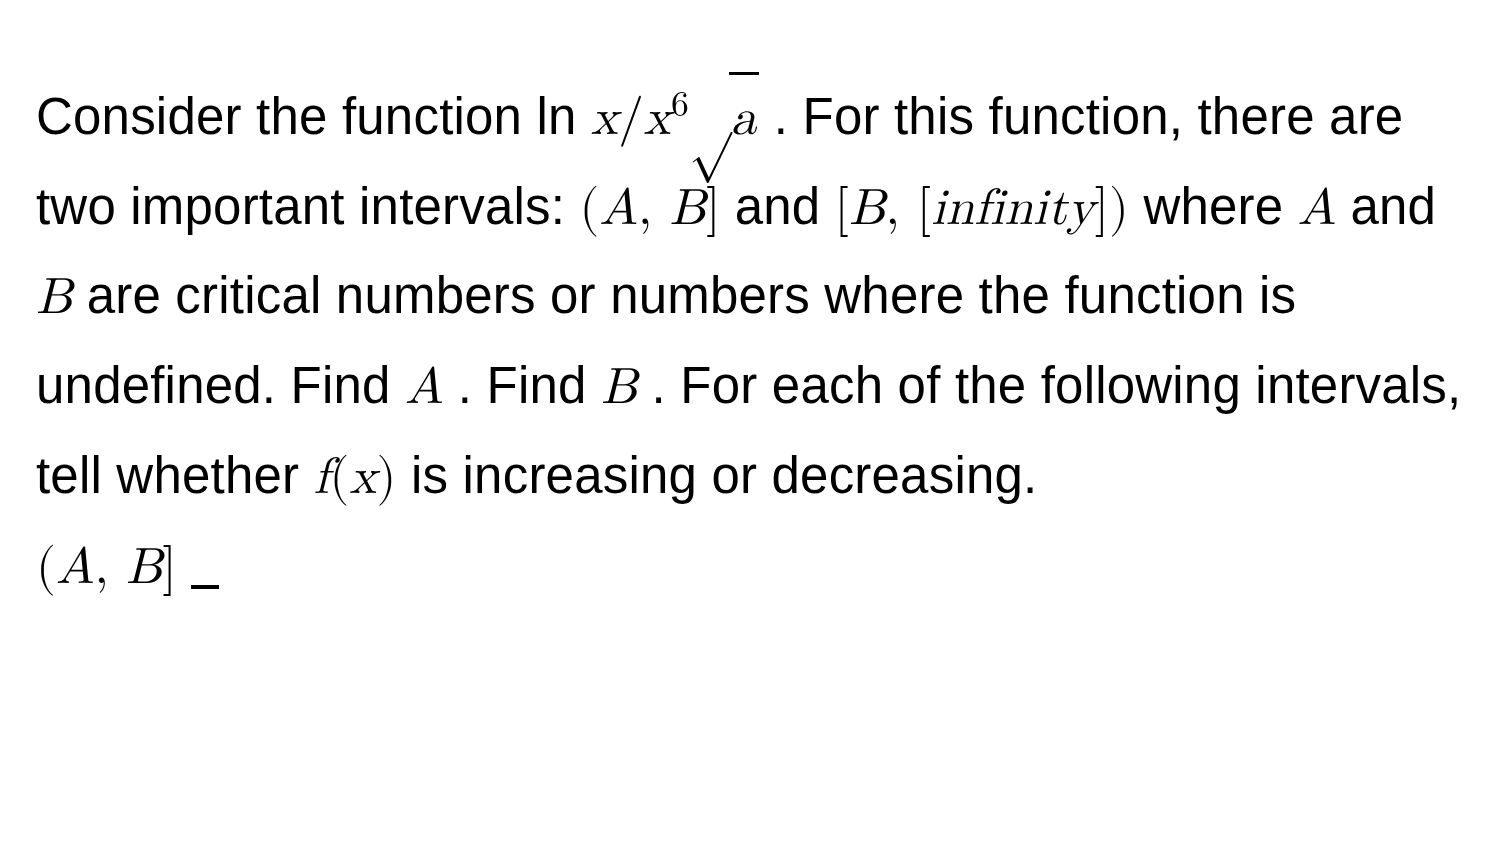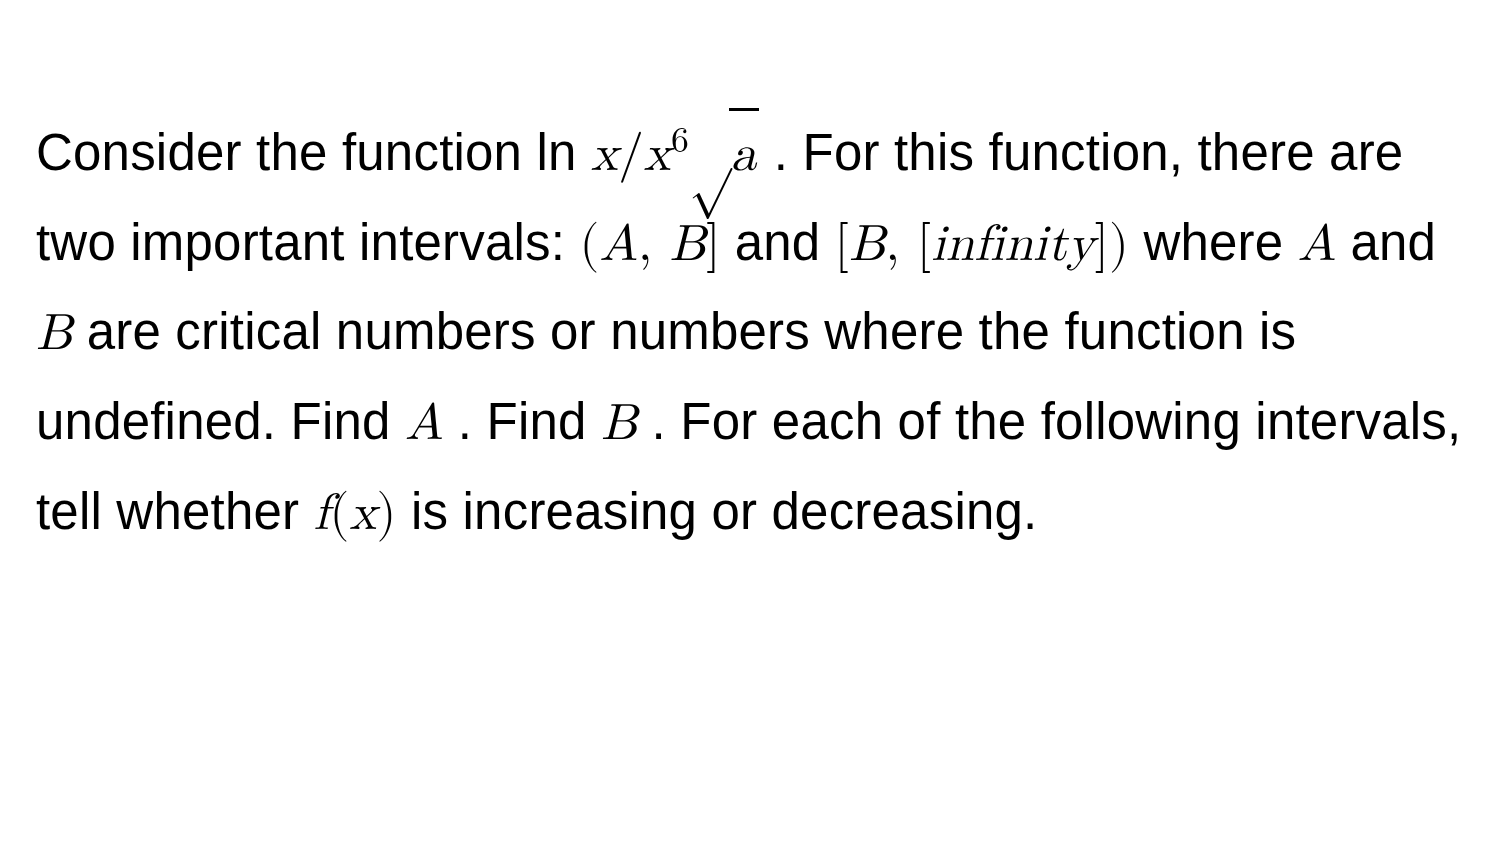--- a/index.html
+++ b/index.html
@@ -1,27 +1,30 @@
 <!DOCTYPE html>
 <html><head>
 <meta charset="utf-8">
 <style>
   * { margin: 0; padding: 0; box-sizing: border-box; }
   html, body { width: 1500px; height: 868px; background: #fff; font-family: -apple-system, BlinkMacSystemFont, "Segoe UI", Helvetica, Arial, sans-serif; color: #000; }
-  .page { padding: 108px 36px 36px 36px; width: 100%; }
+  .page { padding: 72px 36px 36px 36px; width: 100%; }
   .text-body { font-size: 51px; line-height: 1.72; font-weight: 400; letter-spacing: 0.2px; }
   .math { font-family: "Latin Modern Math", "STIX Two Math", "Cambria Math", "Times New Roman", serif; font-style: italic; white-space: nowrap; }
   .math .rm { font-style: normal; }
   .sup { font-size: 0.7em; vertical-align: super; font-style: normal; }
   .sqrt-wrap { display: inline-block; position: relative; }
   .sqrt-sym { position: relative; font-style: normal; }
   .sqrt-radicand { display: inline-block; border-top: 3px solid #000; padding: 0 3px 0 2px; margin-left: -3px; }
   .last-line { margin-top: 0; }
   .ul-blank { display: inline-block; border-bottom: 4px solid #000; width: 28px; margin-left: 14px; vertical-align: -6px; }
 </style>
 </head>
 <body>
 
 <div class="page">
   <div class="text-body">
     <span>Consider the function ln </span><span class="math"><span>x</span><span class="rm">/</span><span>x</span><span class="sup">6</span><span class="sqrt-wrap"><span class="sqrt-sym">√</span><span class="sqrt-radicand">a</span></span></span><span> . For this function, there are two important intervals: </span><span class="math"><span class="rm">(</span><span>A</span><span class="rm">,</span>&nbsp;<span>B</span><span class="rm">]</span></span><span> and </span><span class="math"><span class="rm">[</span><span>B</span><span class="rm">,</span>&nbsp;<span class="rm">[</span><span>infinity</span><span class="rm">]</span><span class="rm">)</span></span><span> where </span><span class="math">A</span><span> and </span><span class="math">B</span><span> are critical numbers or numbers where the function is undefined. Find </span><span class="math">A</span><span> . Find </span><span class="math">B</span><span> . For each of the following intervals, tell whether </span><span class="math"><span>f</span><span class="rm">(</span><span>x</span><span class="rm">)</span></span><span> is increasing or decreasing.</span>
   </div>
+  <div class="text-body last-line">
+    <span class="math"><span class="rm">(</span><span>A</span><span class="rm">,</span>&nbsp;<span>B</span><span class="rm">]</span></span><span class="ul-blank"></span>
+  </div>
 </div>
 
 </body></html>

